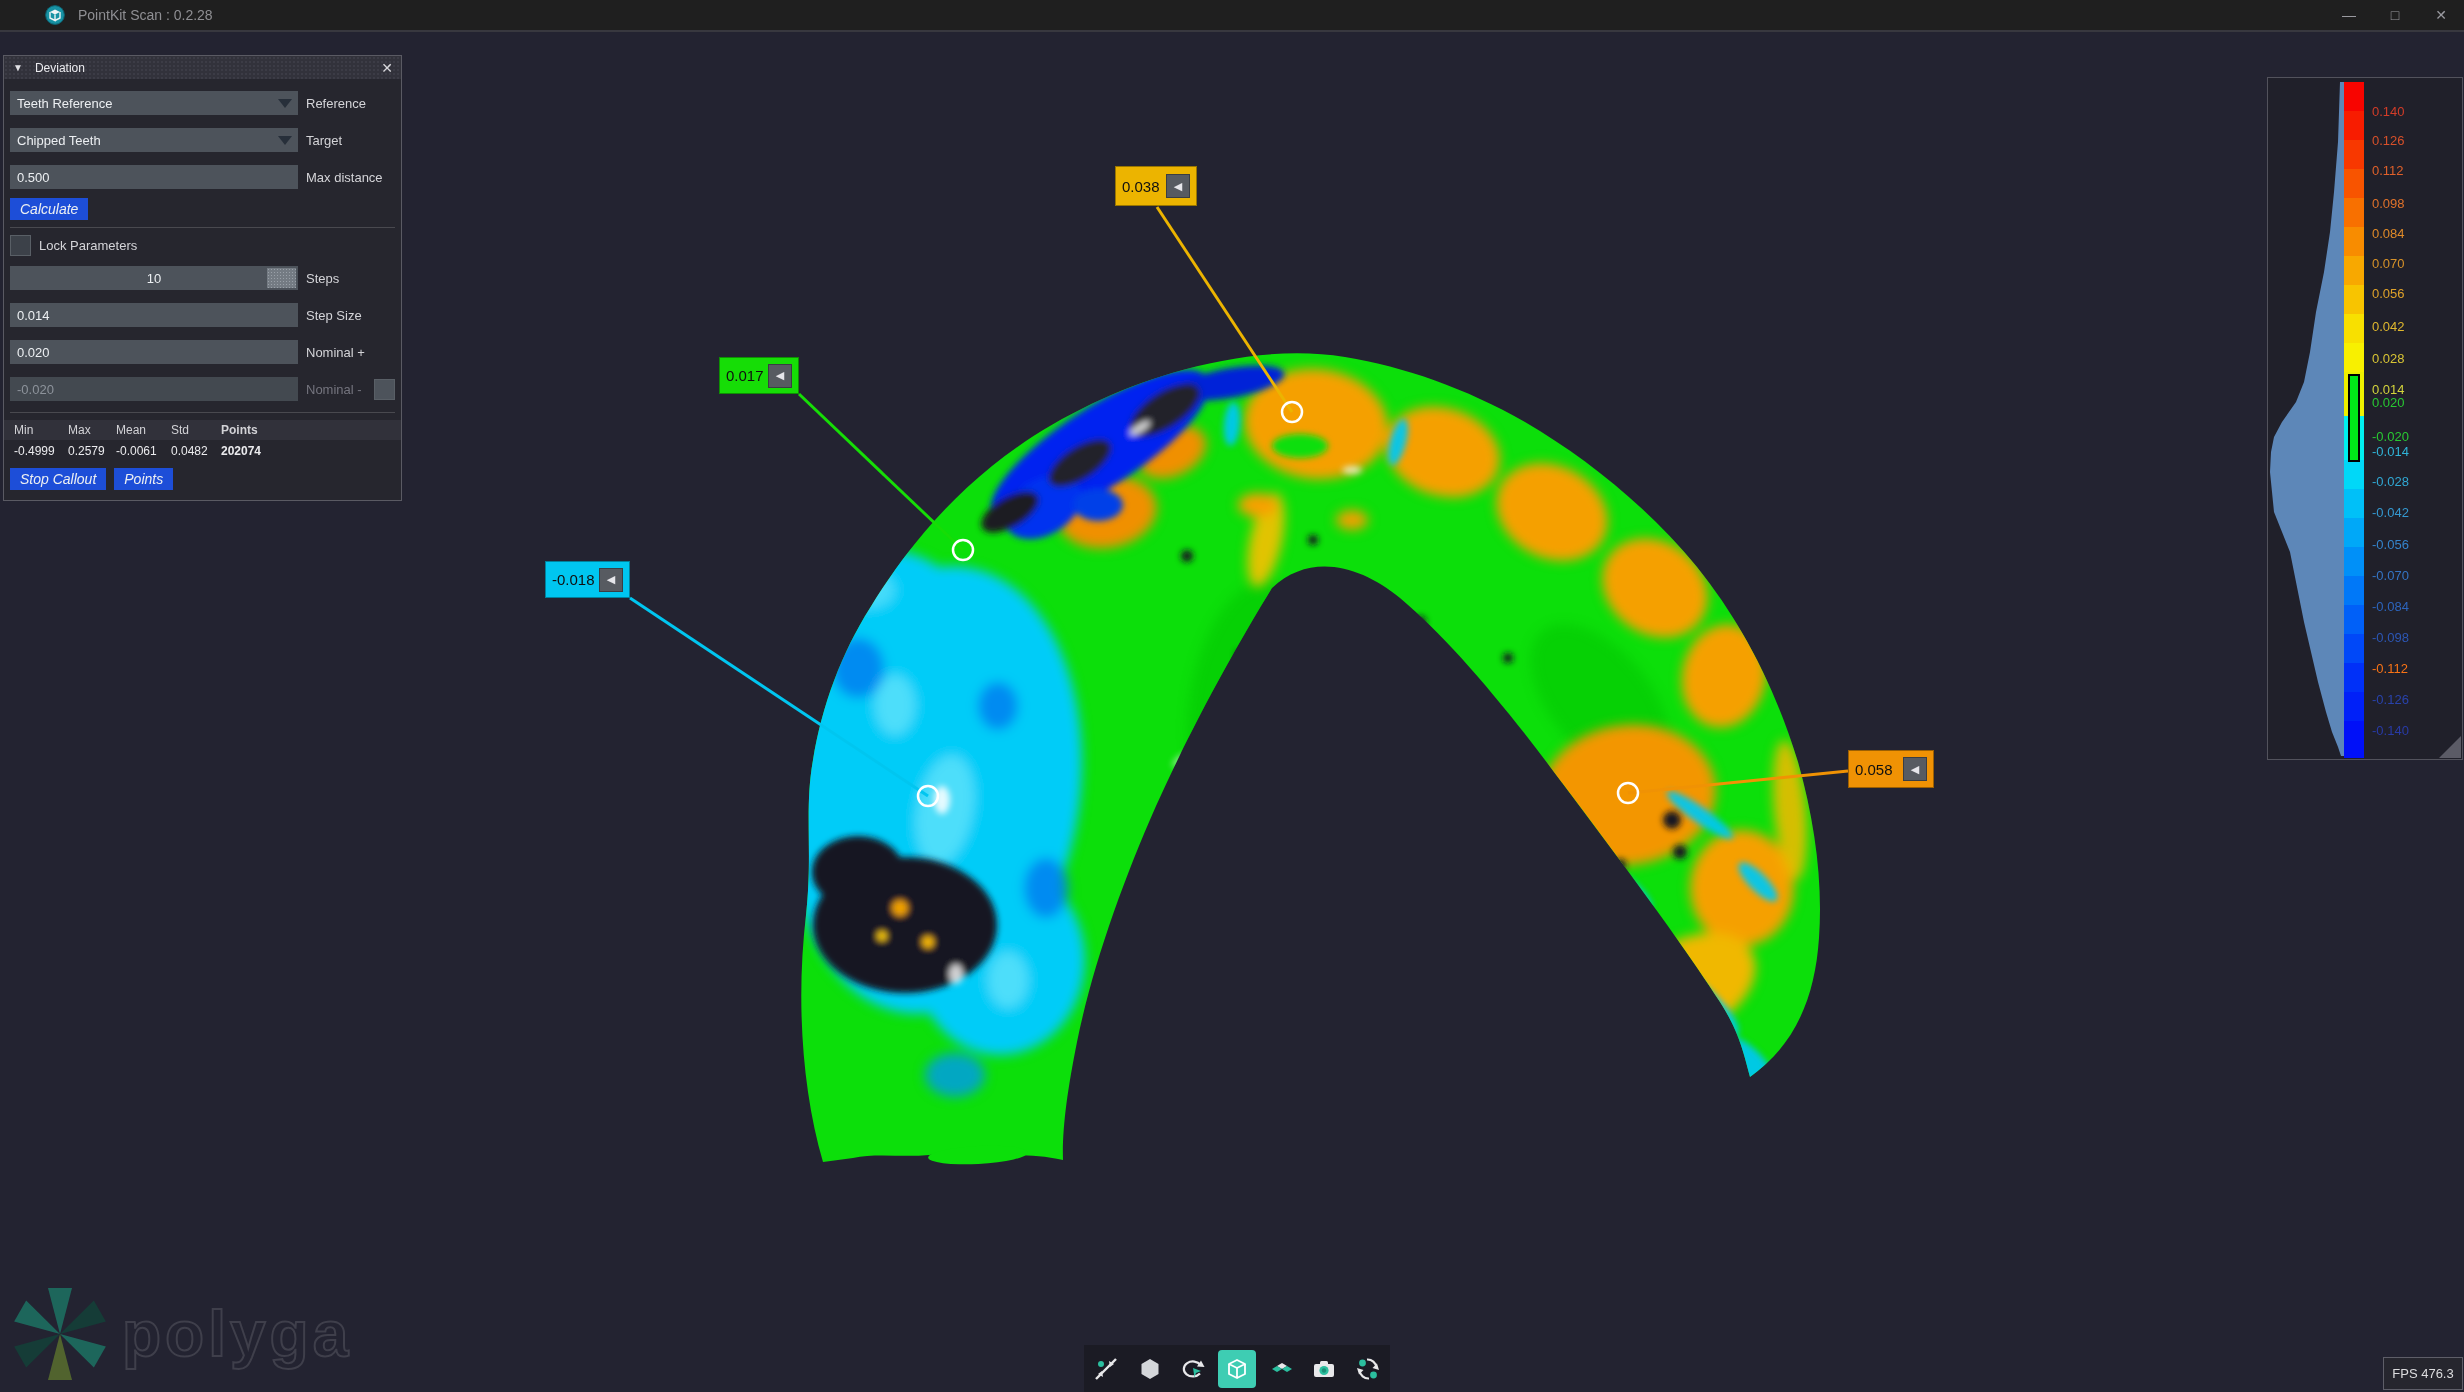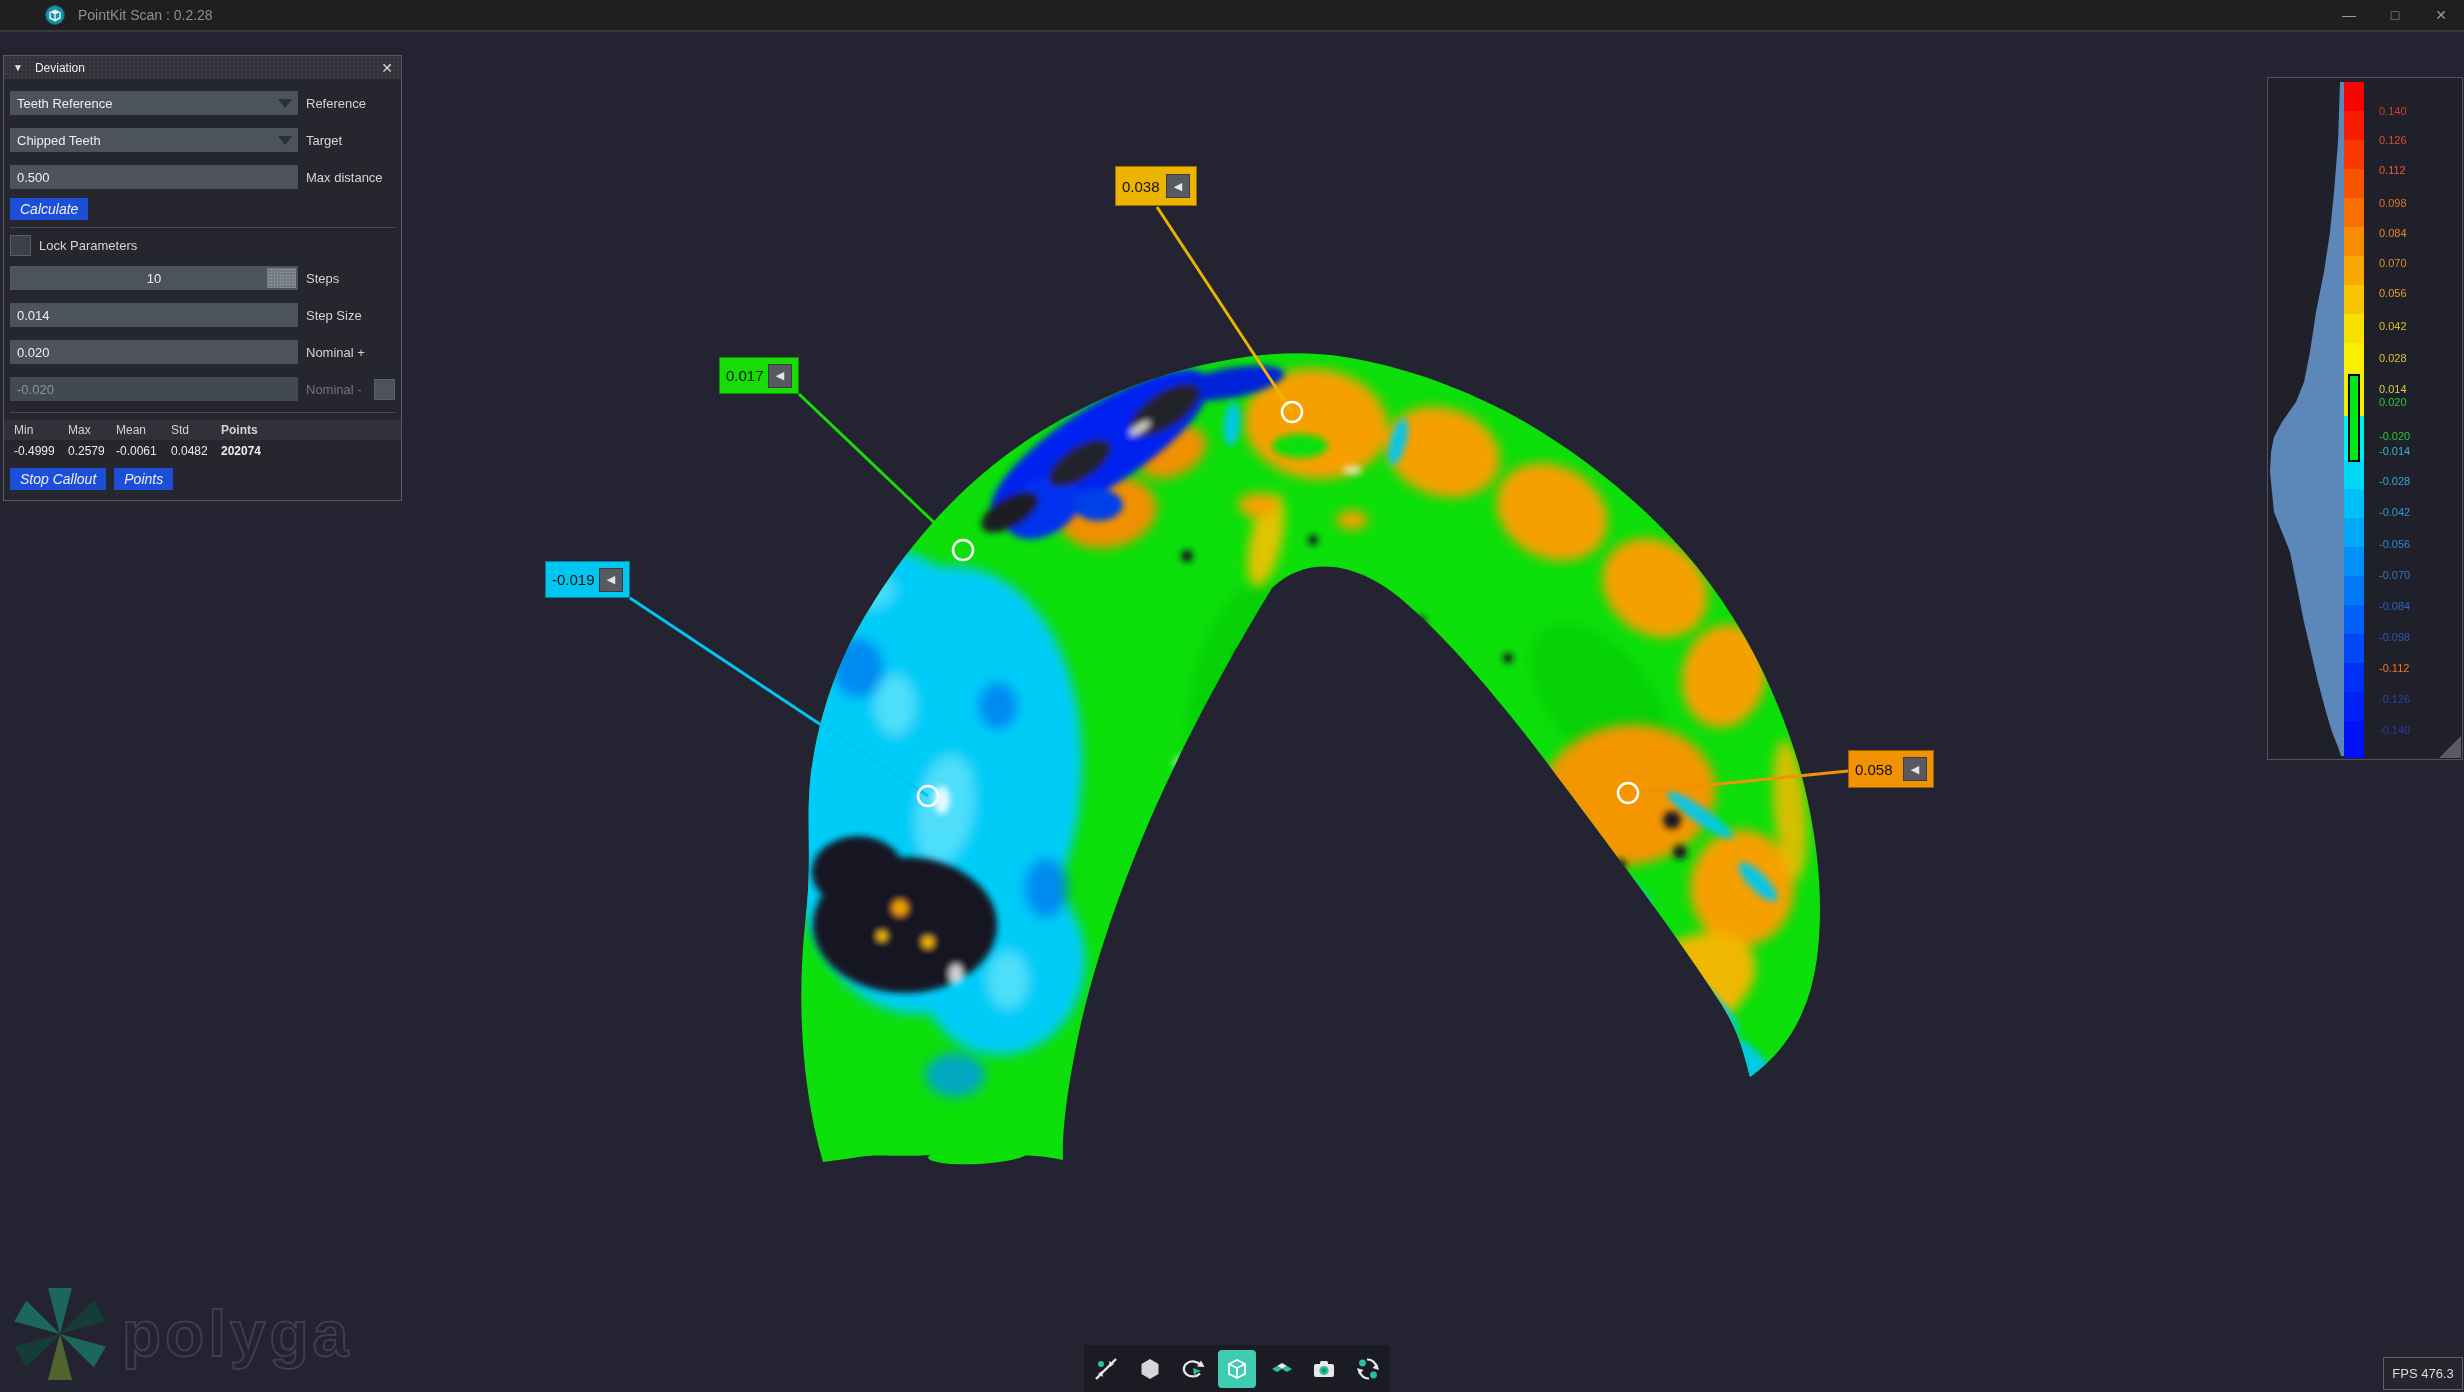--- a/index.html
+++ b/index.html
@@ -49,21 +49,21 @@
   .sc0{width:54px;}.sc1{width:48px;}.sc2{width:55px;}.sc3{width:50px;}.sc4{flex:1;font-weight:bold;}
   .panelbtns{display:flex;gap:8px;margin:6px 6px 2px 6px;}
   
   .cbar{position:absolute;left:2267px;top:77px;width:196px;height:683px;background:#20202a;
         border:1px solid #52525c;box-sizing:border-box;}
   .cbar-hist{position:absolute;left:0;top:4px;}
   .cbar-strip{position:absolute;left:76px;top:4px;width:20px;height:676px;display:flex;flex-direction:column;}
   .cbar-strip div{width:20px;}
   .cbar-strip div:last-child{flex:1;}
   .nominal-band{position:absolute;left:80px;top:296px;width:12px;height:88px;border:2px solid #000;box-sizing:border-box;}
-  .cbar-label{position:absolute;left:104px;transform:translateY(-50%);font-size:11px;white-space:nowrap;margin-left:7px;}
+  .cbar-label{position:absolute;left:104px;transform:translateY(-50%);font-size:13px;white-space:nowrap;}
   .cbar-resize{position:absolute;right:1px;bottom:1px;width:0;height:0;
        border-bottom:22px solid #6a6a76;border-left:22px solid transparent;opacity:.8;}
   
   .callout-box{position:absolute;box-sizing:border-box;display:flex;align-items:center;
        justify-content:space-between;padding:0 6px;border:1px solid rgba(0,0,0,.35);}
   .callout-val{color:#101010;font-size:15px;}
   .callout-btn{width:24px;height:24px;background:#575b61;border:1px solid #3a3e43;
        display:flex;align-items:center;justify-content:center;color:#e6e6ea;font-size:11px;box-sizing:border-box;}
   
   .toolbar{position:absolute;left:1084px;top:1345px;width:306px;height:47px;background:#1b1b24;
@@ -311,21 +311,21 @@
 <div id="callouts">
     <div class="callout-box" style="left: 1115px; top: 166px; width: 82px; height: 40px; background: rgb(236, 180, 0);">
       <span class="callout-val">0.038</span>
       <span class="callout-btn">◀</span>
     </div>
     <div class="callout-box" style="left: 719px; top: 357px; width: 80px; height: 37px; background: rgb(22, 221, 6);">
       <span class="callout-val">0.017</span>
       <span class="callout-btn">◀</span>
     </div>
     <div class="callout-box" style="left: 545px; top: 561px; width: 85px; height: 37px; background: rgb(0, 198, 240);">
-      <span class="callout-val">-0.019</span>
+      <span class="callout-val">-0.018</span>
       <span class="callout-btn">◀</span>
     </div>
     <div class="callout-box" style="left: 1848px; top: 750px; width: 86px; height: 38px; background: rgb(240, 146, 4);">
       <span class="callout-val">0.058</span>
       <span class="callout-btn">◀</span>
     </div>
   </div>
 
 <div class="cbar">
   <svg class="cbar-hist" width="76" height="676">

